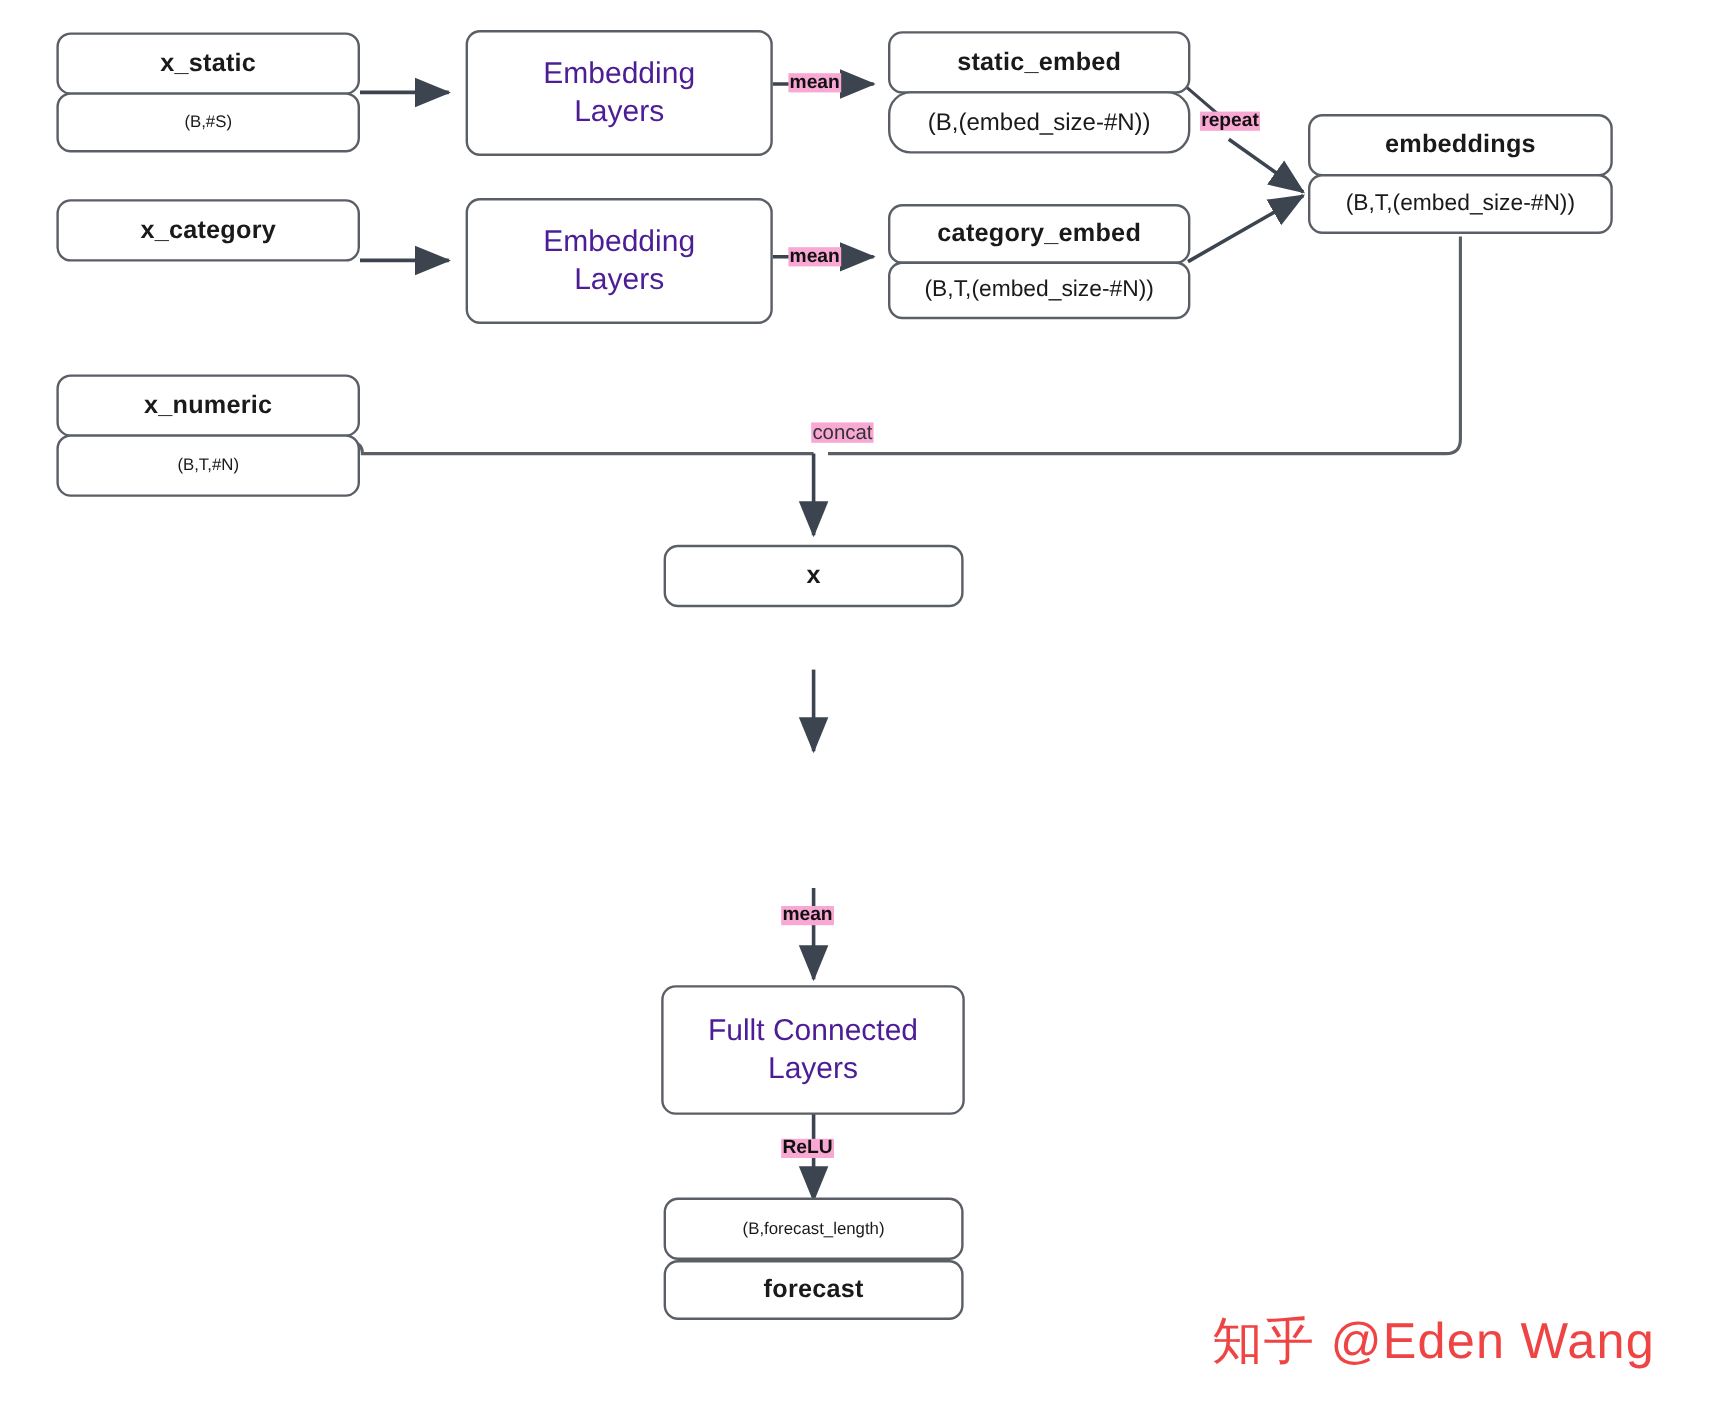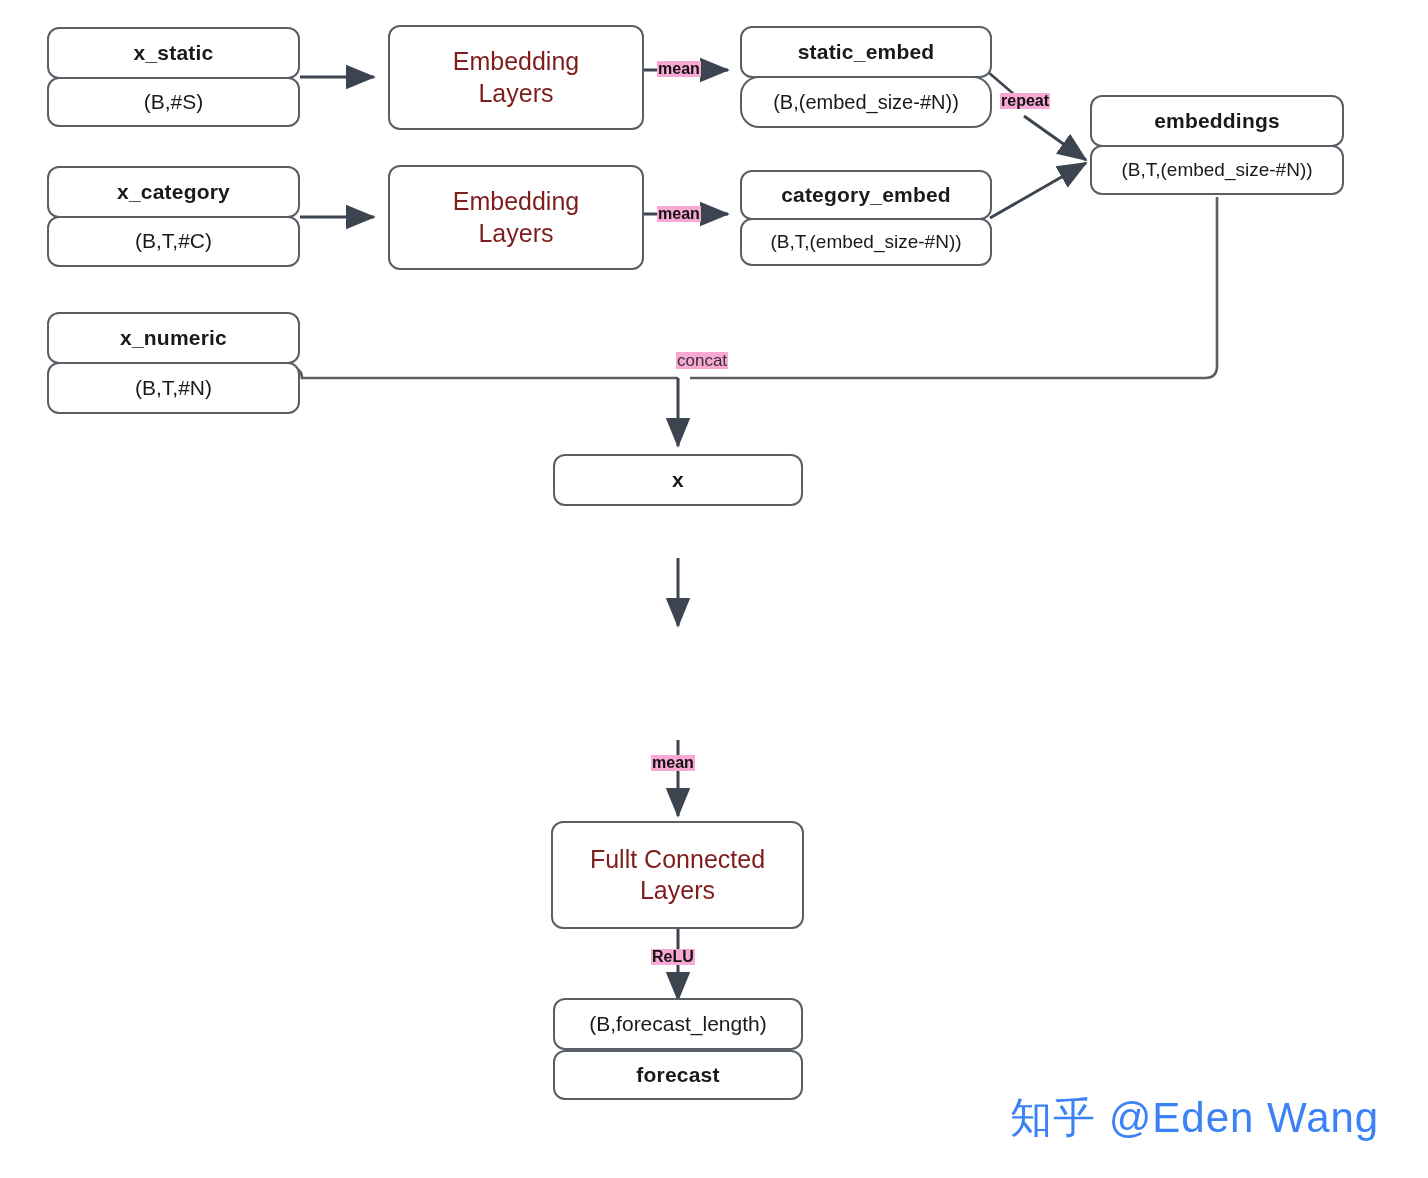--- a/index.html
+++ b/index.html
@@ -56,47 +56,47 @@
     text-align: center;
     width: 100%;
   }
   .node.split .cell.head {
     font-weight: bold;
     font-size: 21px;
     letter-spacing: 0.2px;
   }
   .node.split .cell.body {
     font-weight: normal;
-    font-size: 21px;
+    font-size: 14px;
     margin-top: -2px;
   }
   .proc {
     font-size: 25px;
     font-weight: normal;
-    color: #7f1d1d;
+    color: #4c1d95;
   }
   .edge-label {
     position: absolute;
     background: #f9a8d4;
     font-size: 16px;
     font-weight: bold;
     color: #111;
     white-space: nowrap;
     padding: 0 1px;
     line-height: 1;
   }
   .edge-label.plain {
     font-weight: normal;
     font-size: 17px;
     color: #333;
     margin-left: 31px;
   }
   .watermark {
     position: absolute;
-    color: #3b82f6;
+    color: #ef4444;
     font-size: 42px;
     white-space: nowrap;
     letter-spacing: 1px;
   }
 </style>
 </head>
 <body>
 
 <div id="canvas">
 
@@ -148,21 +148,20 @@
     </span>
   </div>
 
   <div class="node split" style="left:740px; top:26px; width:252px; height:104px;">
     <div class="cell head" style="height:52px;">static_embed</div>
     <div class="cell body" style="height:52px; font-size:20px;border-radius:19px;">(B,(embed_size-#N))</div>
   </div>
 
   <div class="node split" style="left:47px; top:166px; width:253px; height:101px;">
     <div class="cell head" style="height:52px;">x_category</div>
-    <div class="cell body" style="height:51px;">(B,T,#C)</div>
   </div>
 
   <div class="node proc" style="left:388px; top:165px; width:256px; height:105px;">
     <span>
       <span>Embedding</span><br>
       <span>Layers</span>
     </span>
   </div>
 
   <div class="node split" style="left:740px; top:170px; width:252px; height:98px;">

